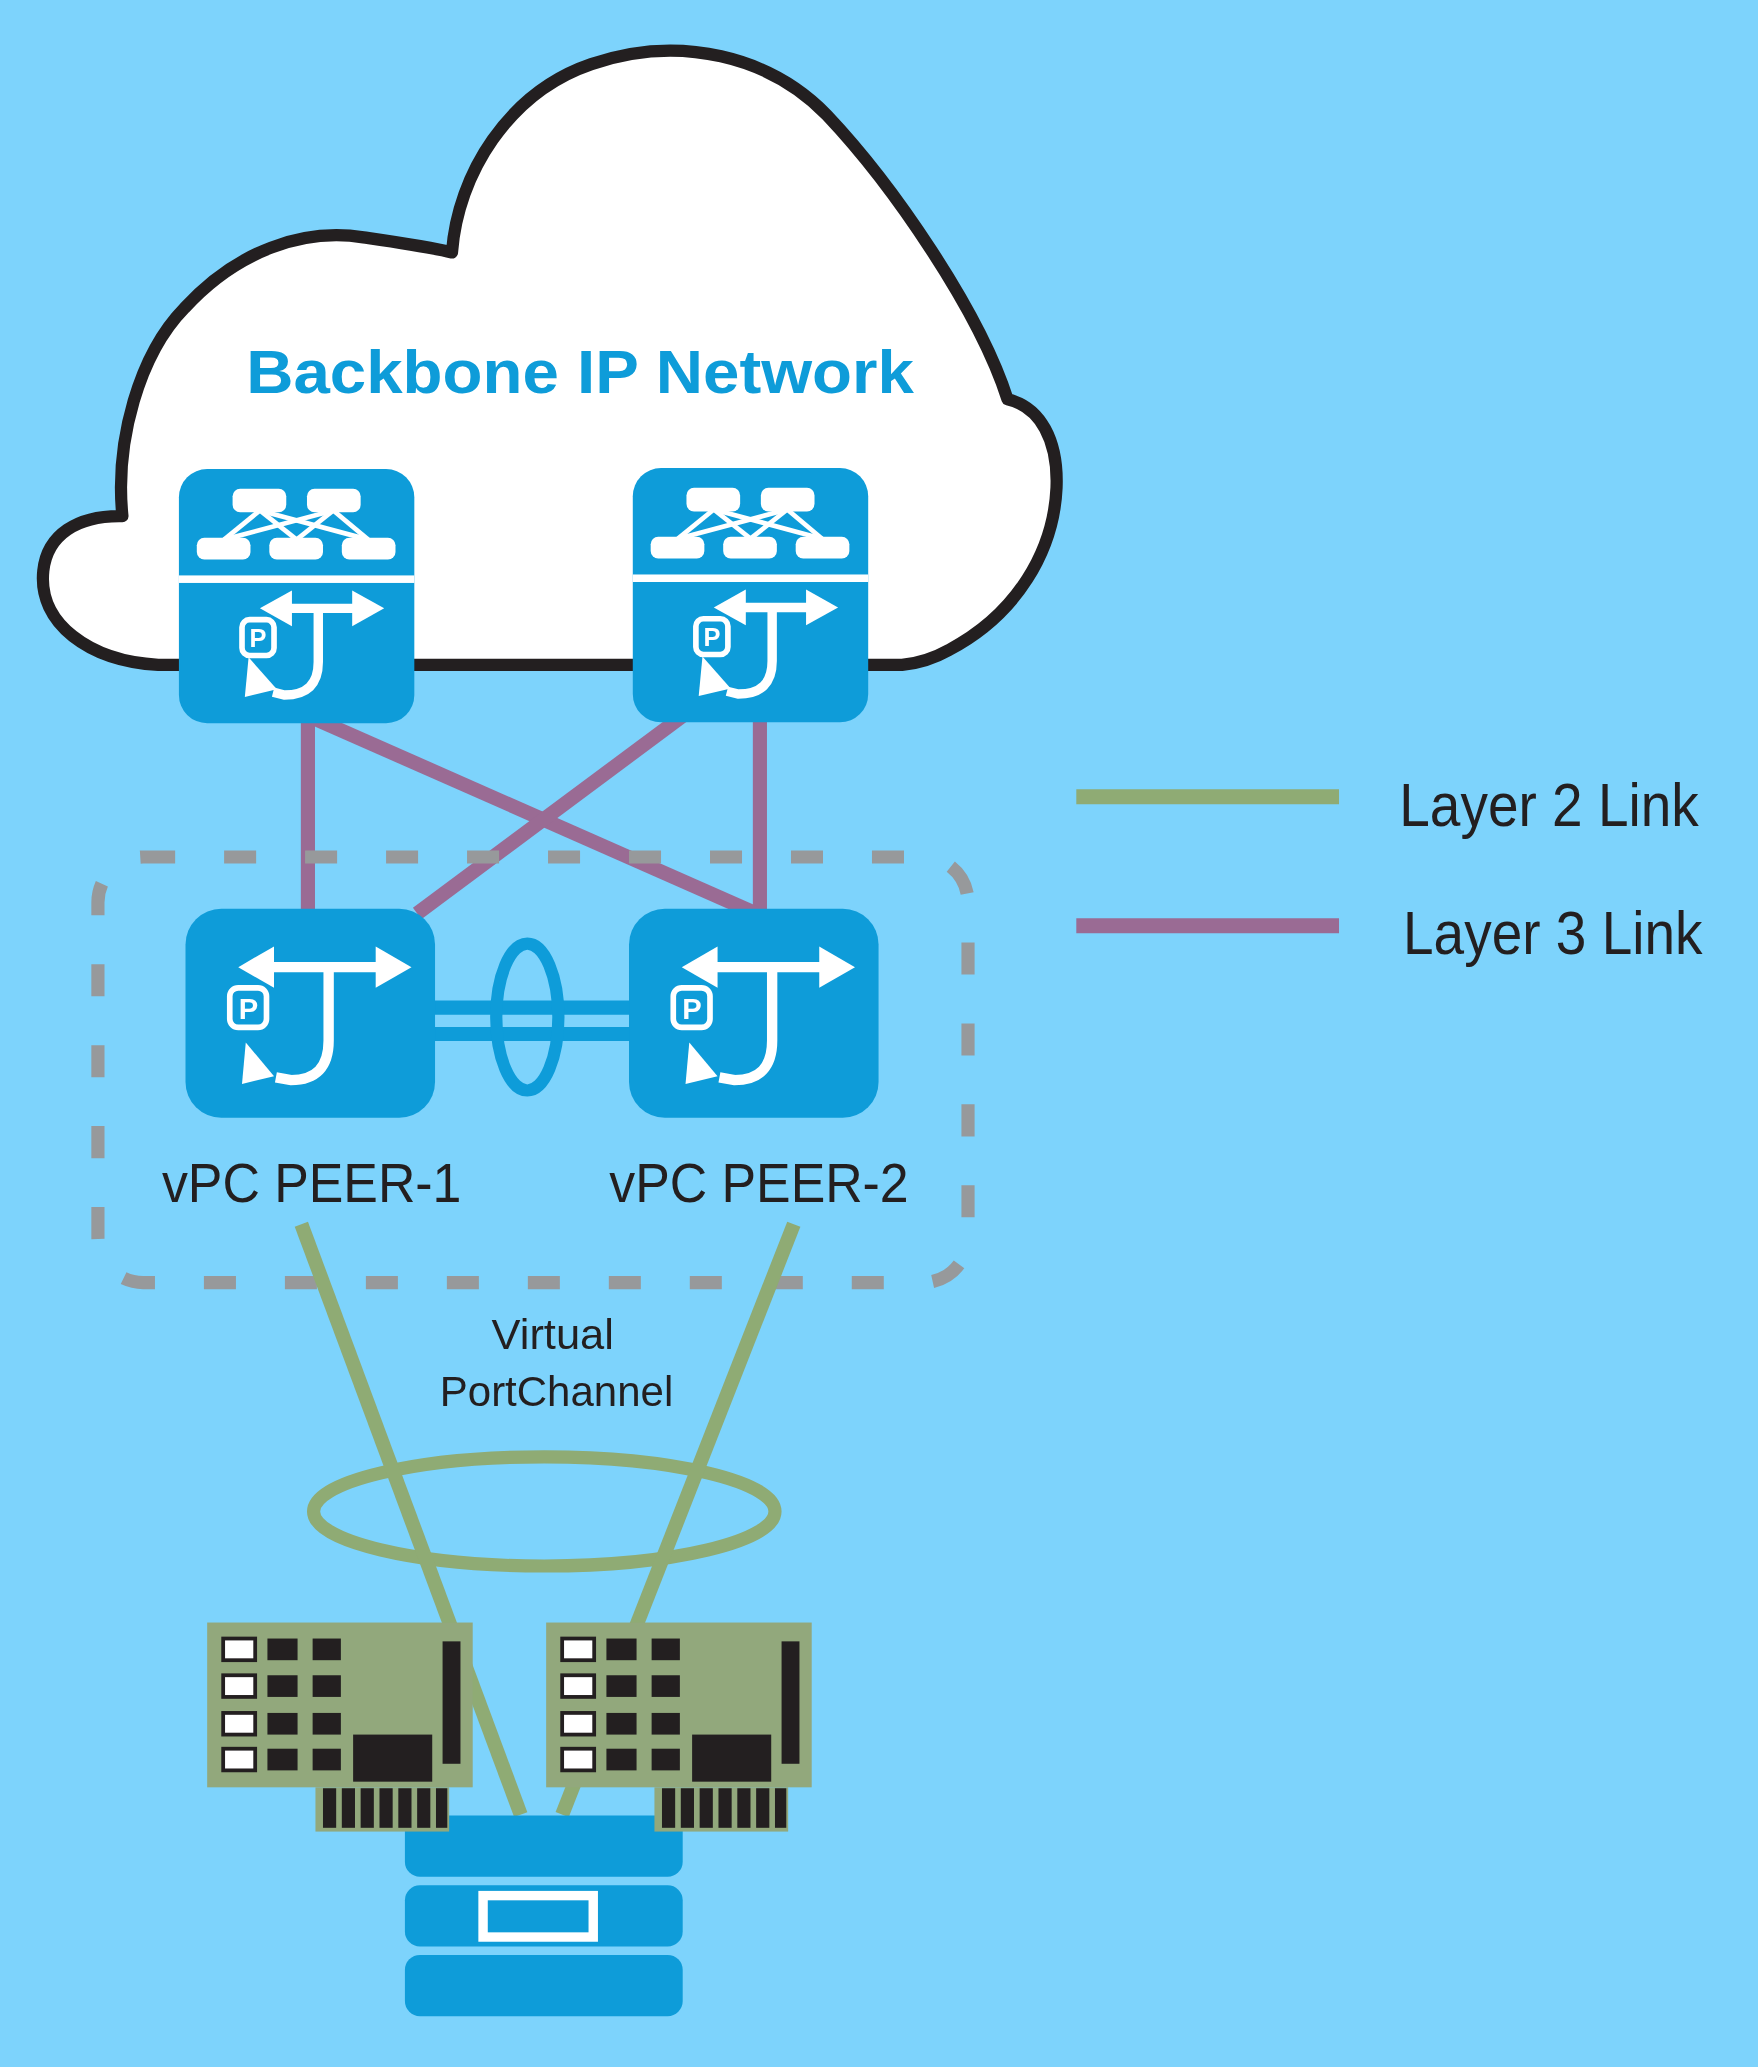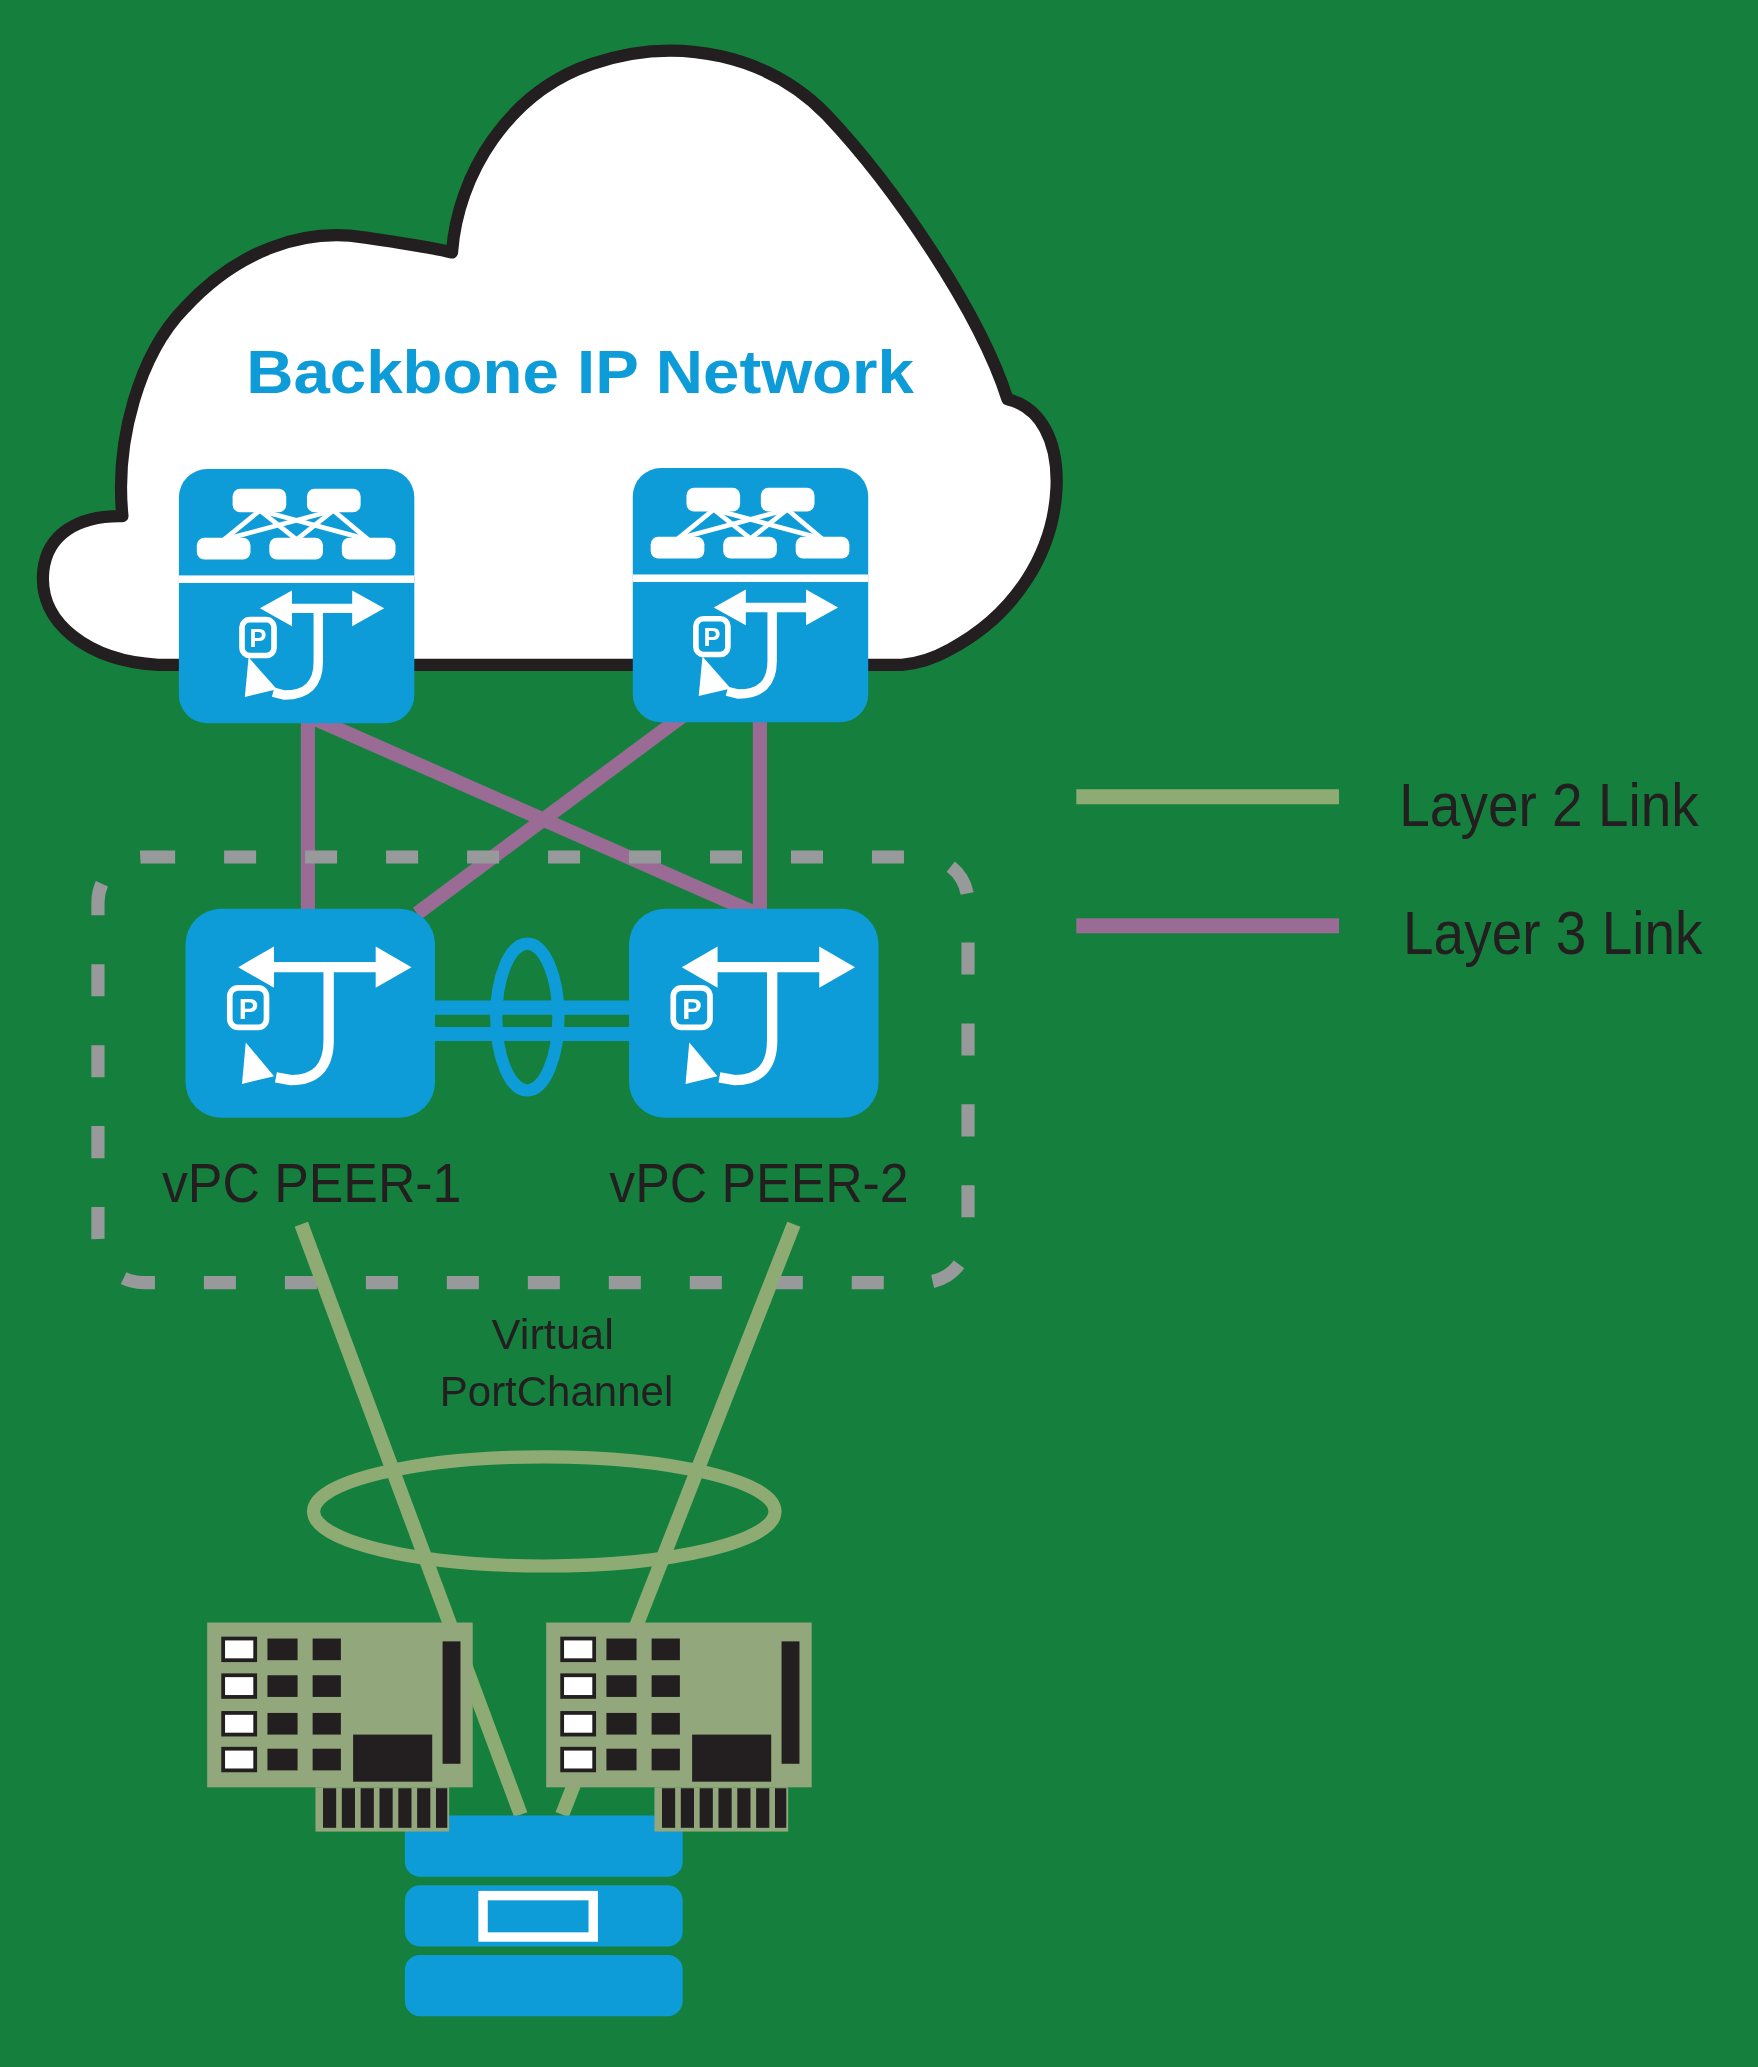--- a/index.html
+++ b/index.html
@@ -4,21 +4,21 @@
 <style>
   :root{
     --cisco-blue:#0E9CD9;
     --link-green:#8FAB74;
     --card-green:#92A87C;
     --link-purple:#9A6B94;
     --dash-gray:#97999B;
     --ink:#231F20;
   }
   html,body{margin:0;padding:0;background:#ffffff;}
-  .stage{position:relative;width:1759px;height:2068px;background:#15803d;overflow:hidden;
+  .stage{position:relative;width:1759px;height:2068px;background:#7dd3fc;overflow:hidden;
          font-family:"Liberation Sans", sans-serif;}
   svg{display:block;}
   
   .cloud{fill:#ffffff;stroke:var(--ink);stroke-width:13;stroke-linejoin:round;stroke-linecap:round;}
   .blue{fill:var(--cisco-blue);}
   .w{fill:#ffffff;}
   .blk{fill:var(--ink);}
   .green{fill:var(--card-green);}
   .l3{stroke:var(--link-purple);stroke-width:15;}
   .l2{stroke:var(--link-green);stroke-width:15;}

